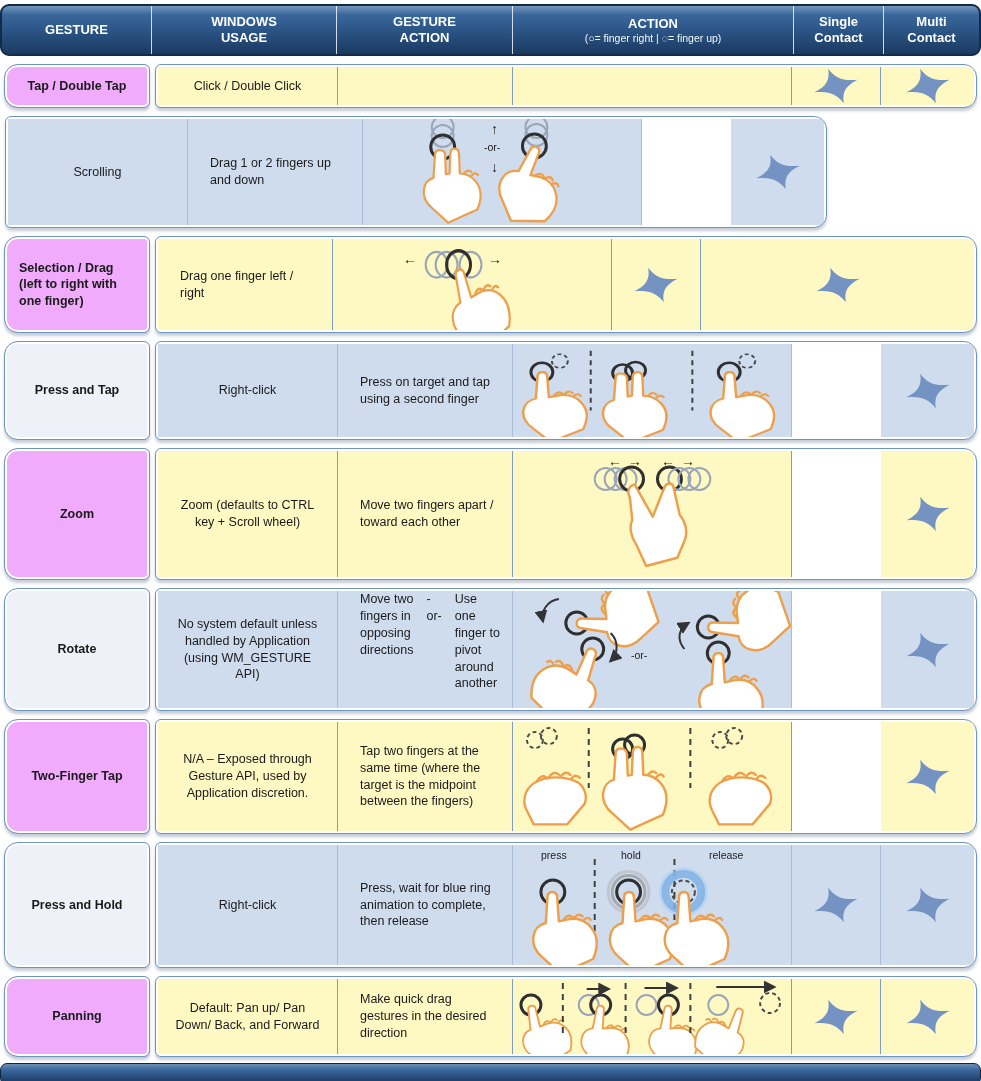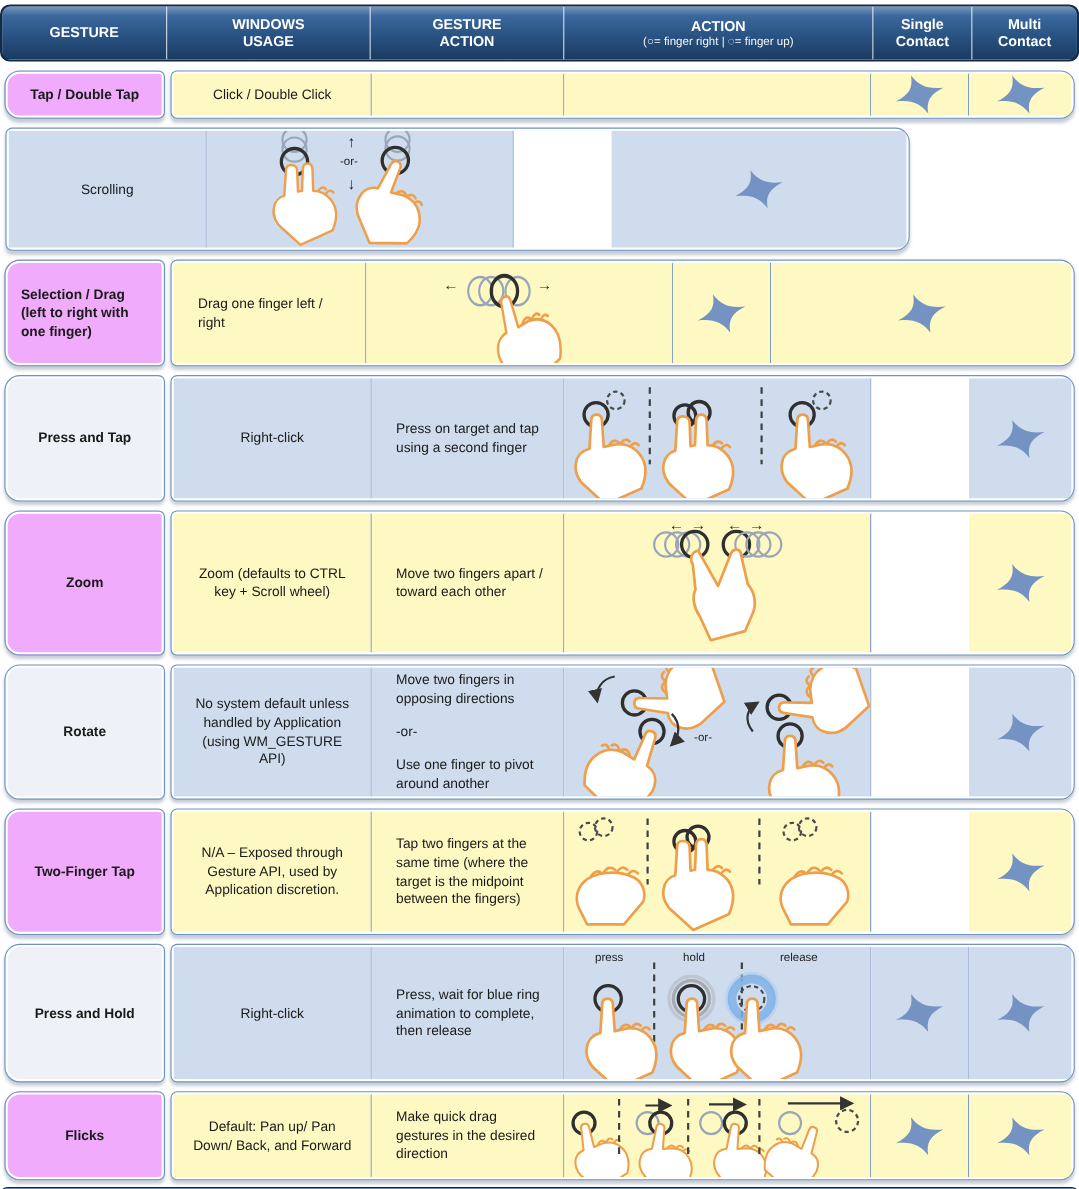--- a/index.html
+++ b/index.html
@@ -26,21 +26,21 @@
     background:#fff;padding:2px;box-shadow:0 3px 3px rgba(70,90,120,.3);overflow:hidden}
   .odd .gcell{background:#f0abfc}
   .even .gcell{background:#eef2f8}
   .odd  .cell{background:#fef9c3;border-right:1px solid #7e9cc4}
   .even .cell{background:#cfdcee;border-right:1px solid #a9bcd9}
   .band .cell:last-child{border-right:none}
   .cell{position:relative;display:flex;align-items:center;justify-content:center;overflow:hidden}
   .b1{width:180px}.b2{width:175px}.b3{width:279px}.b4{width:89px}.b5{flex:1}
   .usage{font-size:12.5px;line-height:1.35;text-align:center;padding:0 14px}
   .gact{font-size:12.5px;line-height:1.35;justify-content:flex-start;text-align:left;padding:0 12px 0 22px}
-  .gact.col{flex-direction:column;align-items:flex-start;justify-content:center;gap:13px}
+  .gact.col{flex-direction:row;align-items:flex-start;justify-content:center;gap:13px}
   .ta-l{text-align:left;justify-content:flex-start;padding-left:14px}
   .action{display:block}
   .action svg.fig{position:absolute;left:0;top:0;width:100%;height:100%}
   .ann{position:absolute;font-size:12px;color:#222;white-space:nowrap}
   .ann.sm{font-size:10.5px}
   .ann.ar{font-size:14px;font-weight:bold}
 
   
   .cs{fill:none;stroke:#2f2f2f;stroke-width:3}
   .cg{fill:none;stroke:#9aa6b8;stroke-width:2}
@@ -149,20 +149,23 @@
           </svg>
       </div>
     </div>
   </div>
 
   <div class="row even" style="height:112px">
     <div class="band">
       <div class="cell b1 usage">
           <span>Scrolling</span>
         </div>
+      <div class="cell b2 gact">
+          <span>Drag 1 or 2 fingers up and down</span>
+        </div>
       <div class="cell b3 action">
         <svg class="fig" viewBox="0 0 279 106" preserveAspectRatio="none">
           <circle class="cg" cx="80" cy="8" r="11"></circle>
             <circle class="cg" cx="80" cy="17" r="11"></circle>
           <circle class="cs" cx="80" cy="28" r="12"></circle>
           <use href="#hand2" x="59" y="25" width="66" height="81"></use>
           <circle class="cg" cx="174" cy="8" r="11"></circle>
             <circle class="cg" cx="174" cy="16" r="11"></circle>
           <circle class="cs" cx="172" cy="27" r="12"></circle>
           <use href="#hand1" x="154" y="23" width="70" height="86" transform="rotate(25 174 28)"></use>
@@ -209,21 +212,21 @@
           </svg>
       </div>
       <div class="cell b5 contact">
         <svg width="50" height="40" viewBox="0 0 100 100" preserveAspectRatio="none">
             <use href="#star"></use>
           </svg>
       </div>
     </div>
   </div>
 
-  <div class="row even" style="height:115px">
+  <div class="row even" style="height:99px">
     <div class="gcell">
         <span>Press and Tap</span>
       </div>
     <div class="band">
       <div class="cell b1 usage">
           <span>Right-click</span>
         </div>
       <div class="cell b2 gact">
           <span>Press on target and tap using a second finger</span>
         </div>
@@ -415,21 +418,21 @@
       <div class="cell b5 contact">
         <svg width="50" height="40" viewBox="0 0 100 100" preserveAspectRatio="none">
             <use href="#star"></use>
           </svg>
       </div>
     </div>
   </div>
 
   <div class="row odd" style="height:81px">
     <div class="gcell">
-        <span>Flicks</span>
+        <span>Panning</span>
       </div>
     <div class="band">
       <div class="cell b1 usage">
           <span>Default: Pan up/ Pan Down/ Back, and Forward</span>
         </div>
       <div class="cell b2 gact">
           <span>Make quick drag gestures in the desired direction</span>
         </div>
       <div class="cell b3 action">
         <svg class="fig" viewBox="0 0 279 75" preserveAspectRatio="none">

